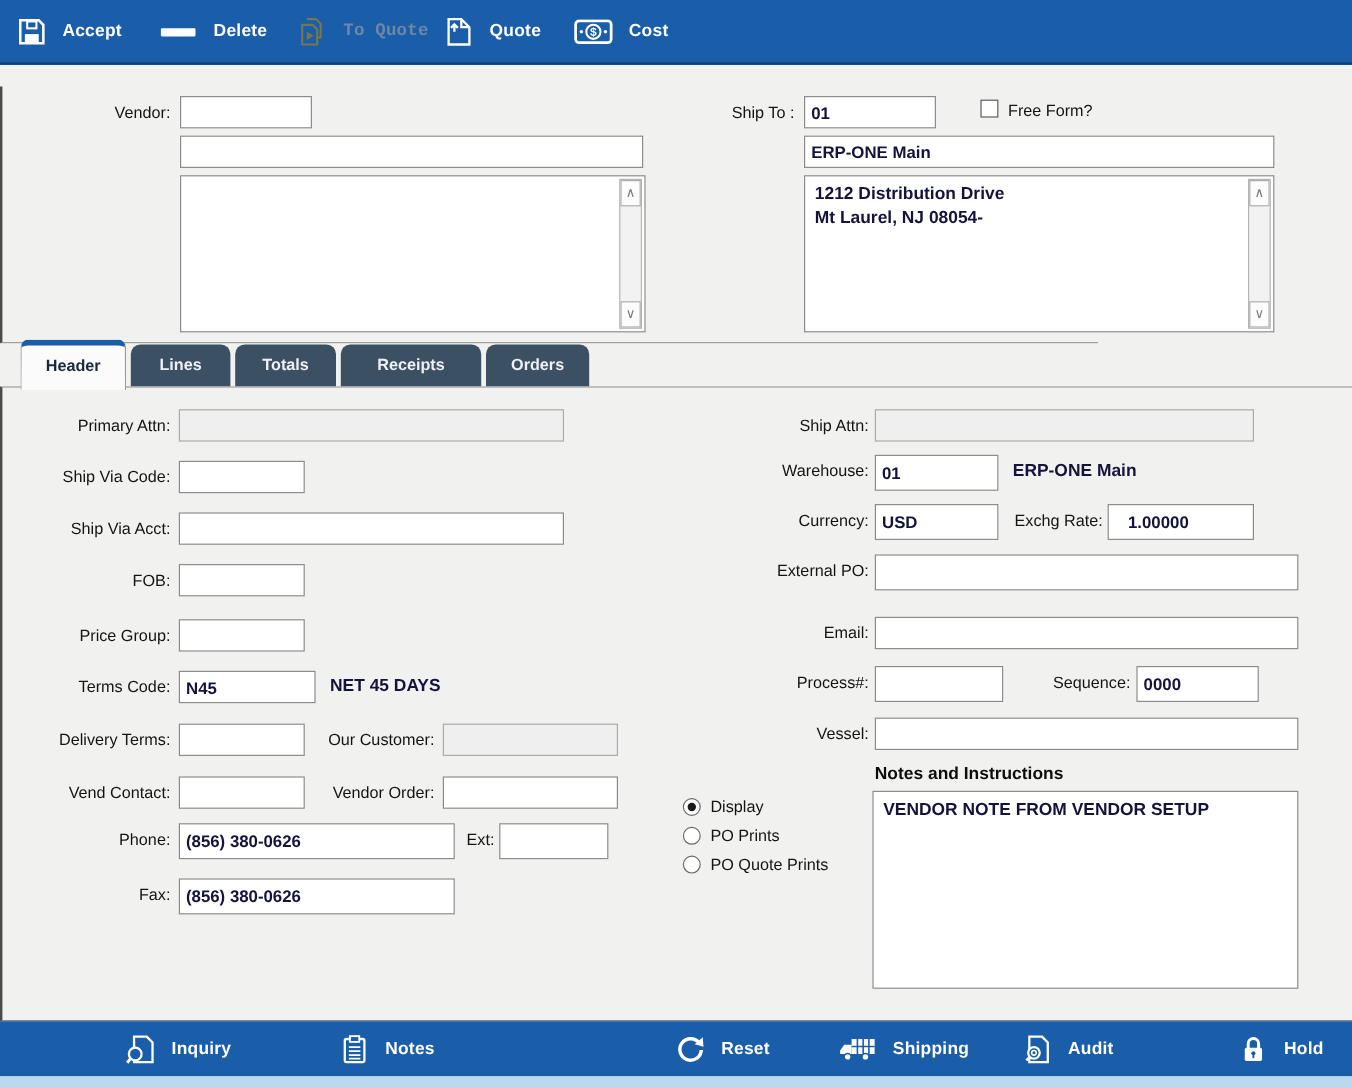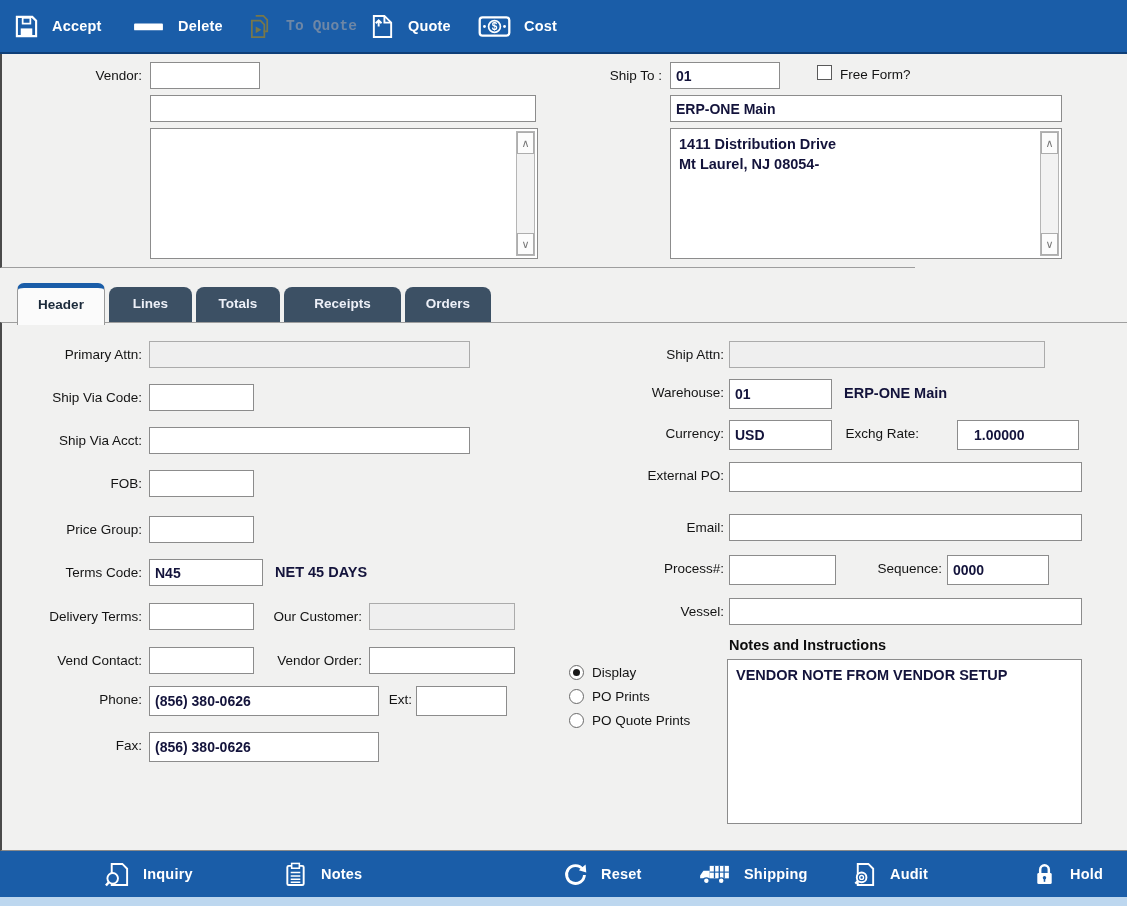--- a/index.html
+++ b/index.html
@@ -8,40 +8,40 @@
   
   .toolbar-top{position:absolute;left:0;top:0;width:1127px;height:52px;background:#1A5DA8;
                border-bottom:2px solid #0E3F78;}
   .toolbar-bottom{position:absolute;left:0;top:851px;width:1127px;height:46px;background:#1A5DA8;}
   .bottom-strip{position:absolute;left:0;top:897px;width:1127px;height:9px;background:#BDD7EF;}
   .titem{position:absolute;top:0;height:100%;display:flex;align-items:center;gap:13px;cursor:pointer;}
   .tlabel{color:#fff;font-size:14.5px;font-weight:600;letter-spacing:.2px;}
   .titem.disabled .tlabel{color:#6E87A6;font-family:Liberation Mono, monospace;}
   .ic{display:flex;align-items:center;}
   
-  .vendor-panel{position:absolute;left:0;top:54px;width:915px;height:214px;background:#F1F1F0;
+  .vendor-panel{position:absolute;left:0;top:72px;width:915px;height:214px;background:#F1F1F0;
                 border-left:2px solid #4A4A4A;border-bottom:1px solid #9E9E9E;box-sizing:border-box;padding-left:28px;}
   .content{position:absolute;left:0;top:322px;width:1127px;height:529px;background:#F1F1F0;
            border-left:2px solid #4A4A4A;border-top:1px solid #9E9E9E;border-bottom:1px solid #8A8A8A;box-sizing:border-box;}
   
   .tabbar{position:absolute;left:0;top:283px;width:1127px;height:40px;margin-left:9px;}
   .tab{position:absolute;box-sizing:border-box;text-align:center;cursor:pointer;}
   .tab.inactive{top:4px;height:36px;background:#3C5064;border-radius:8px 8px 0 0;
                 color:#EDF0F8;font-size:13.5px;line-height:34px;font-weight:bold;}
   .tab.active{top:0;height:42px;background:#FBFBFB;border-left:1px solid #9A9A9A;border-right:1px solid #9A9A9A;
               border-top:5px solid #1A5DA8;border-radius:7px 7px 0 0;color:#1B2A3A;font-weight:700;
               font-size:13.5px;line-height:34px;z-index:3;}
   
   .flabel{position:absolute;font-size:13.5px;color:#141414;text-align:right;}
   .llabel{position:absolute;font-size:13.5px;color:#141414;text-align:left;}
   .ipt{position:absolute;height:27px;border:1px solid #8C8C8C;background:#fff;
        font-family:"Liberation Sans",sans-serif;font-size:14px;font-weight:700;color:#13133B;
        padding:0 5px;box-sizing:border-box;outline:none;}
   .ipt.dis{background:#EFEFEF;border-color:#ABABAB;}
-  .ipt.pad14{padding-left:16px;margin-left:34px;}
+  .ipt.pad14{padding-left:16px;}
   .valtext{position:absolute;font-size:14.5px;font-weight:700;color:#13133B;}
   .abox{position:absolute;border:1px solid #8C8C8C;background:#fff;box-sizing:border-box;}
   .abox .atext{position:absolute;left:8px;top:5px;right:26px;font-size:14.5px;font-weight:700;
                color:#13133B;white-space:pre-line;line-height:1.4;}
   .vscroll{position:absolute;top:2px;bottom:2px;right:2px;width:19px;background:#F2F2F2;
            border:1px solid #B5B5B5;box-sizing:border-box;}
   .sbtn{position:absolute;left:0;width:100%;height:22px;background:#FCFCFC;border:1px solid #ADADAD;
         box-sizing:border-box;color:#787878;font-size:11px;text-align:center;line-height:20px;cursor:pointer;}
   .sbtn.up{top:0;} .sbtn.down{bottom:0;}
   .checkbox{position:absolute;width:15px;height:15px;background:#fff;border:1px solid #5A5A5A;
@@ -120,21 +120,21 @@
         <div class="sbtn down">∨</div>
       </div>
     </div>
 
     <span class="flabel" style="left:575px;top:14px;width:85px">Ship To :</span>
     <input class="ipt" style="left: 668px; top: 8px; width: 110px;" value="01">
     <div class="checkbox" style="left:815px;top:11px"></div>
     <span class="llabel" style="left:838px;top:13px">Free Form?</span>
     <input class="ipt" style="left: 668px; top: 41px; width: 392px;" value="ERP-ONE Main">
     <div class="abox" style="left:668px;top:74px;width:392px;height:131px">
-      <div class="atext">1411 Distribution Drive
+      <div class="atext">1212 Distribution Drive
 Mt Laurel, NJ 08054-</div>
       <div class="vscroll">
         <div class="sbtn up">∧</div>
         <div class="sbtn down">∨</div>
       </div>
     </div>
   </div>
 
   <div class="tabbar">
     <div class="tab active" style="left:8px;width:88px">Header</div>

